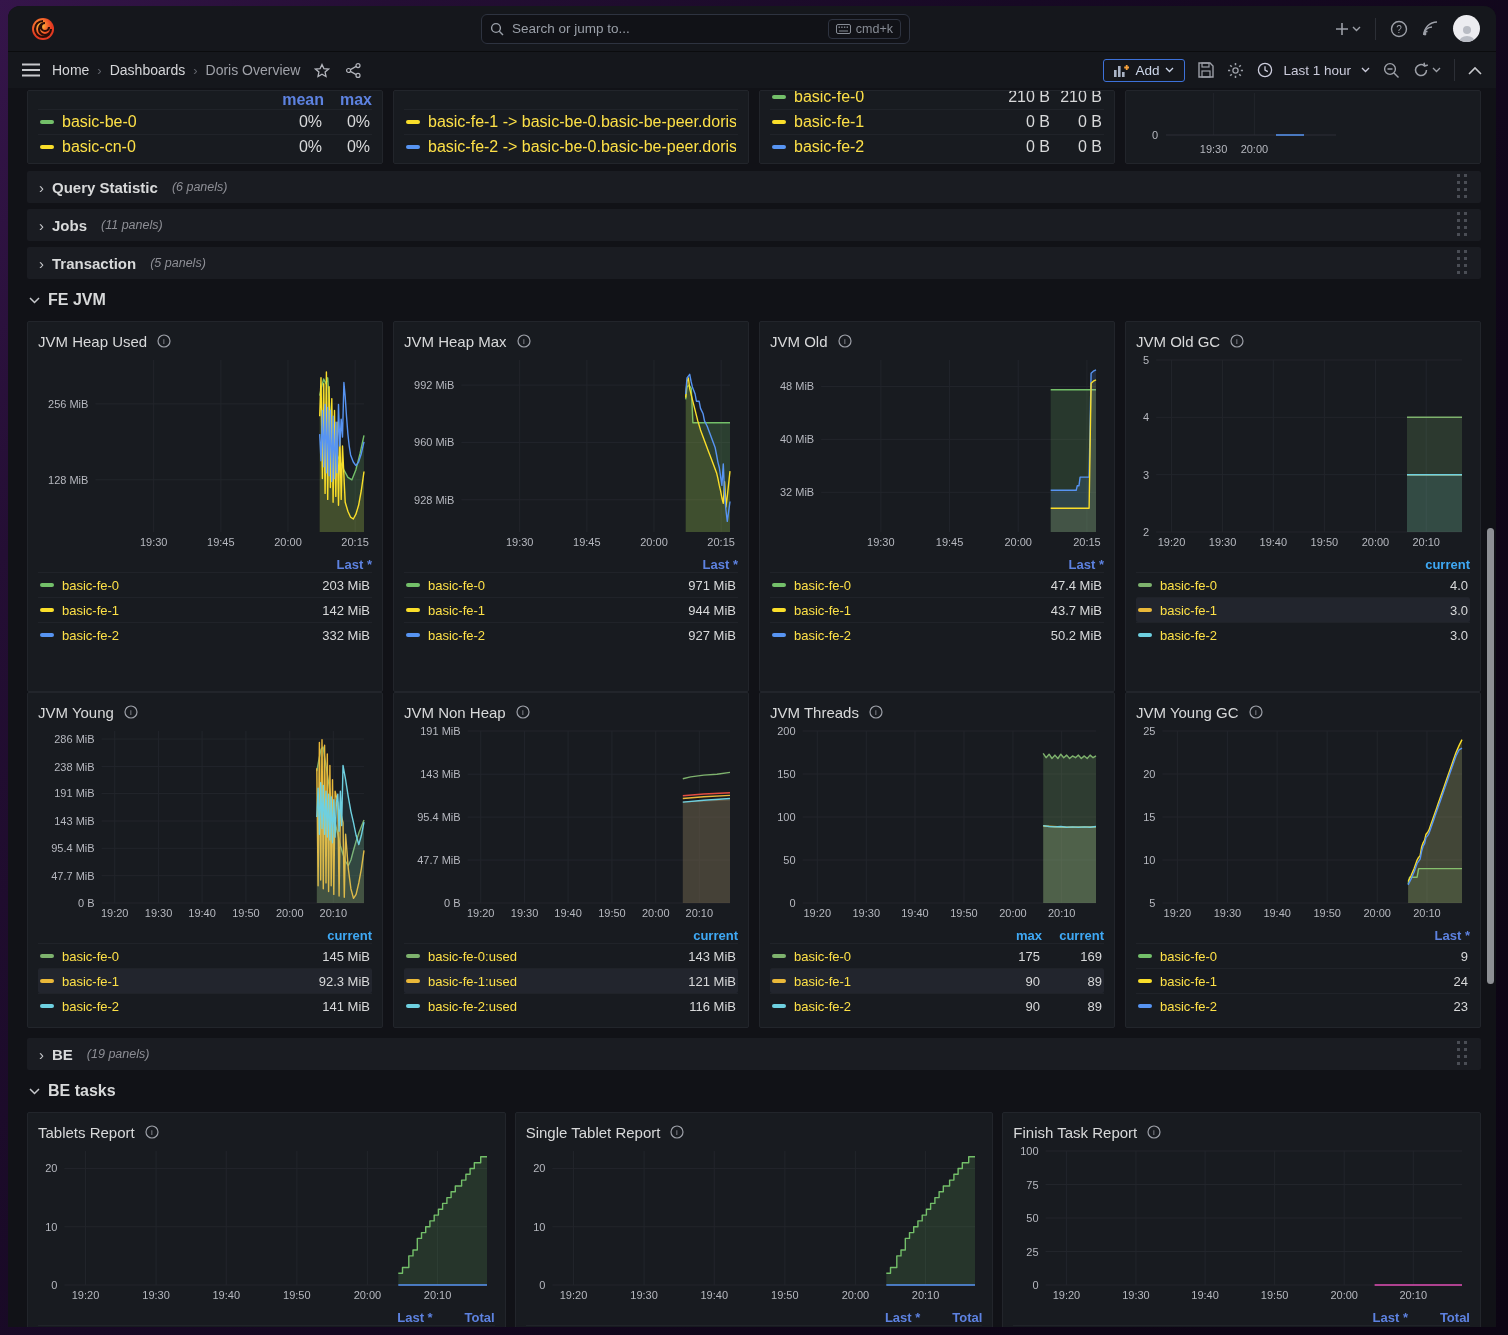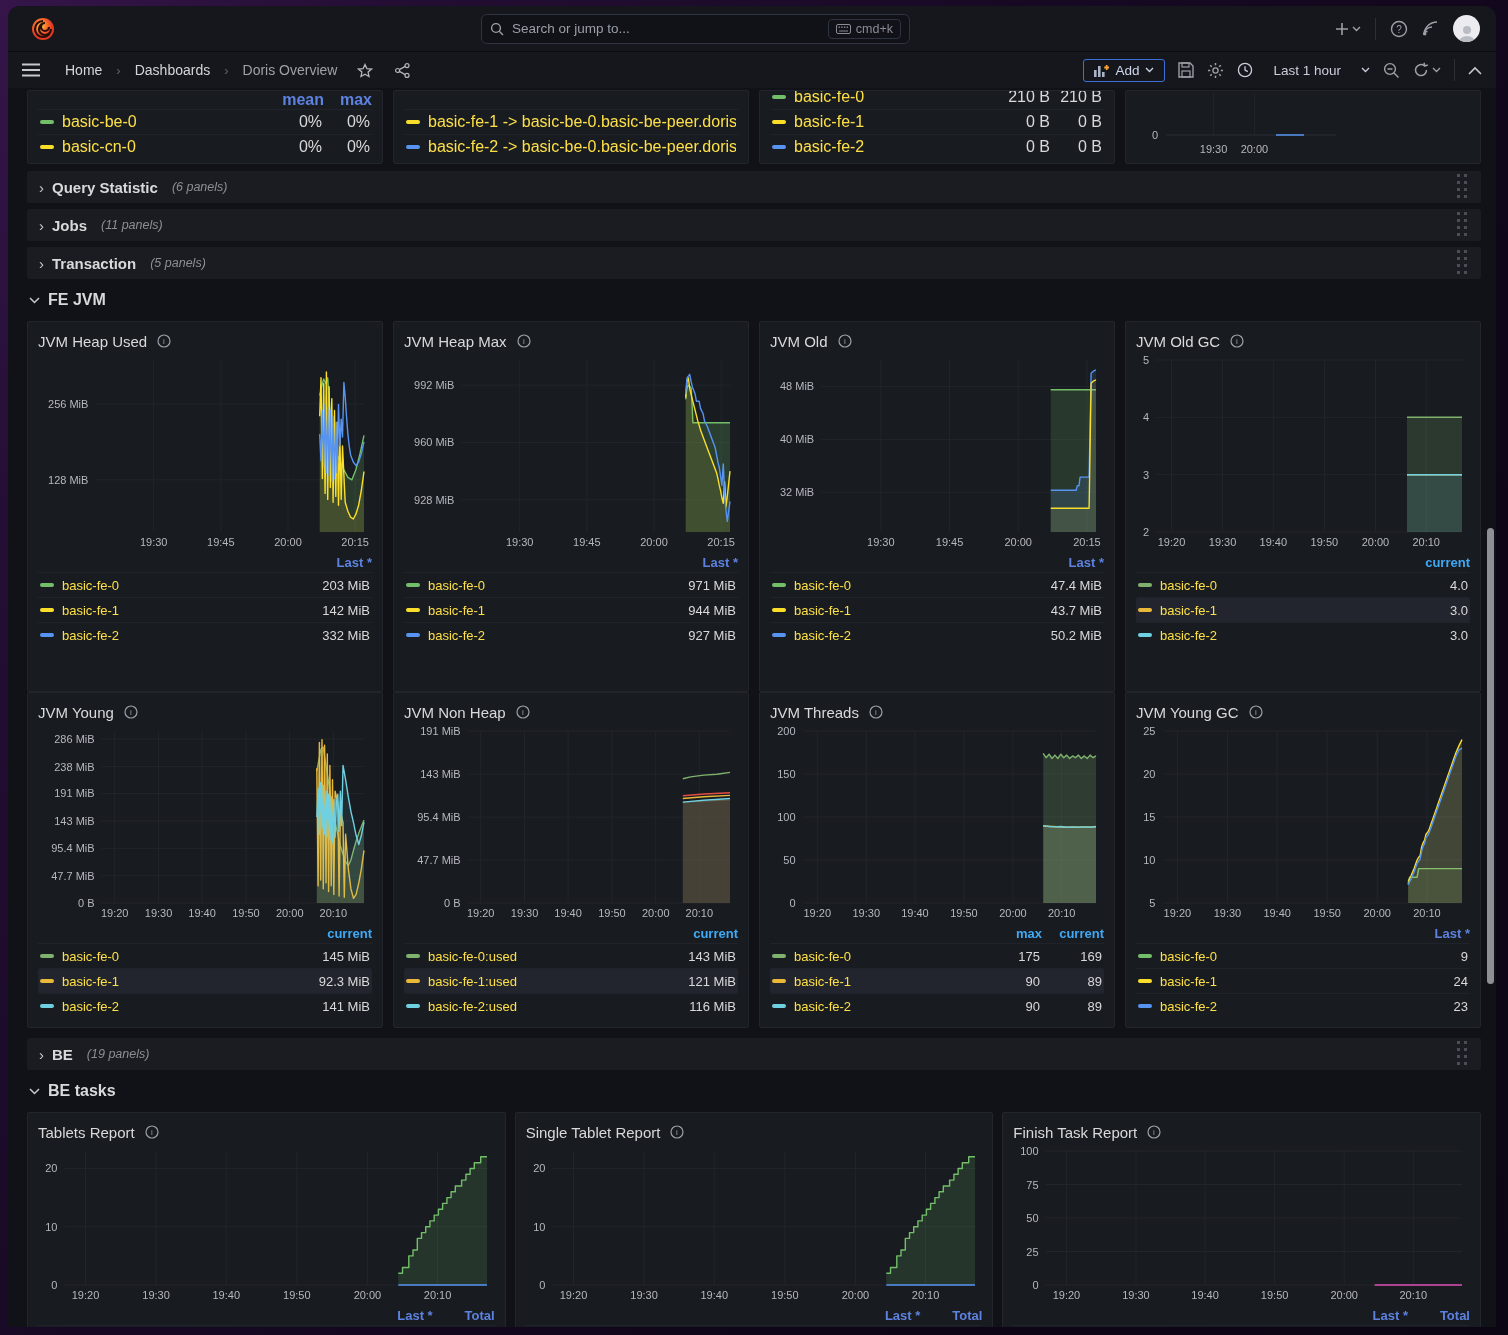--- a/index.html
+++ b/index.html
@@ -18,28 +18,28 @@
              display:flex;align-items:center;padding:0 8px;gap:8px;color:#9a9fa8;font-size:13.5px}
   .searchbox .ph{flex:1}
   .kbd-badge{display:flex;align-items:center;gap:5px;border:1px solid #2e3340;border-radius:4px;
              padding:2px 7px;font-size:12.5px;color:#878c95}
   .nav-right{display:flex;align-items:center;gap:14px}
   .icon-btn{display:flex;align-items:center;gap:3px;color:#9da0a8;cursor:pointer}
   .vdiv{width:1px;height:22px;background:#2c2f36}
   .avatar{width:27px;height:27px;border-radius:50%;background:#ececf0;display:flex;align-items:flex-end;justify-content:center;overflow:hidden}
   
   .toolbar{height:36px;display:flex;align-items:center;padding:0 14px;background:#15171c}
-  .crumbs{display:flex;align-items:center;gap:14px;margin-left:25px;font-size:14px}
+  .crumbs{display:flex;align-items:center;gap:8px;margin-left:12px;font-size:14px}
   .crumb{color:#d5d6d9;cursor:pointer}
   .crumb.current{color:#9fa1a8}
   .crumb-sep{color:#62656d;font-size:13px}
   .tb-right{margin-left:auto;display:flex;align-items:center;gap:13px}
   .add-btn{display:flex;align-items:center;gap:6px;border:1px solid #3d71d9;border-radius:3px;
            padding:3px 10px;color:#cdd7ea;font-size:13.5px;cursor:pointer}
-  .time-btn{display:flex;align-items:center;gap:20px;color:#ccccdc;font-size:13.5px;cursor:pointer}
+  .time-btn{display:flex;align-items:center;gap:10px;color:#ccccdc;font-size:13.5px;cursor:pointer}
   
   .dash{padding:2px 15px 0 19px}
   .partial-row{display:grid;grid-template-columns:repeat(4,1fr);gap:10px;height:74px;margin-bottom:7px}
   .panel{background:#181b20;border:1px solid #22252b;border-radius:2px;overflow:hidden;position:relative}
   .partial .panel{display:flex;flex-direction:column;justify-content:flex-end;padding:0 10px 4px}
   .row-header{height:32px;background:#1a1c22;border-radius:2px;display:flex;align-items:center;
               padding:0 12px;margin-bottom:6px;cursor:pointer}
   .row-title{font-size:15px;font-weight:700;color:#d8d9da;margin-left:8px}
   .row-count{font-size:12.5px;font-style:italic;color:#8d8e95;margin-left:14px}
   .chev{color:#c7c8cc;font-size:15px}
@@ -51,21 +51,21 @@
   #row1{height:371px;margin-bottom:0}
   #row2{height:336px}
   #row3{height:254px;margin-top:6px}
   .panel{padding:8px 10px}
   .p-head{display:flex;align-items:center;gap:10px;height:22px;margin-bottom:2px}
   .p-title{font-size:15px;font-weight:500;color:#d8d9da}
   .chart{width:100%}
   #row1 .chart,#row2 .chart{height:198px}
   #row3 .chart{height:160px}
   .legend{font-size:13px}
-  .lh{display:flex;justify-content:flex-end;height:20px;align-items:center}
+  .lh{display:flex;justify-content:flex-end;height:20px;align-items:flex-end}
   .lh span{text-align:right;font-weight:700}
   .lr{display:flex;align-items:center;height:25px;border-top:1px solid #202329;padding:0 2px}
   .lr.hl{background:#22252d;border-radius:2px}
   .sw{width:14px;height:4px;border-radius:2px;margin-right:8px;flex:none}
   .ln{color:#fde047;white-space:nowrap;overflow:hidden;cursor:pointer;flex:1}
   .lv{text-align:right;color:#d8d9da;flex:none}
   .axis-text{fill:#b6b8bf;font-size:11px;font-family:"Liberation Sans",sans-serif}
   .scroll-thumb{position:absolute;right:2px;top:522px;width:7px;height:456px;border-radius:4px;background:#8d8f94}
   svg{display:block}
 </style>

